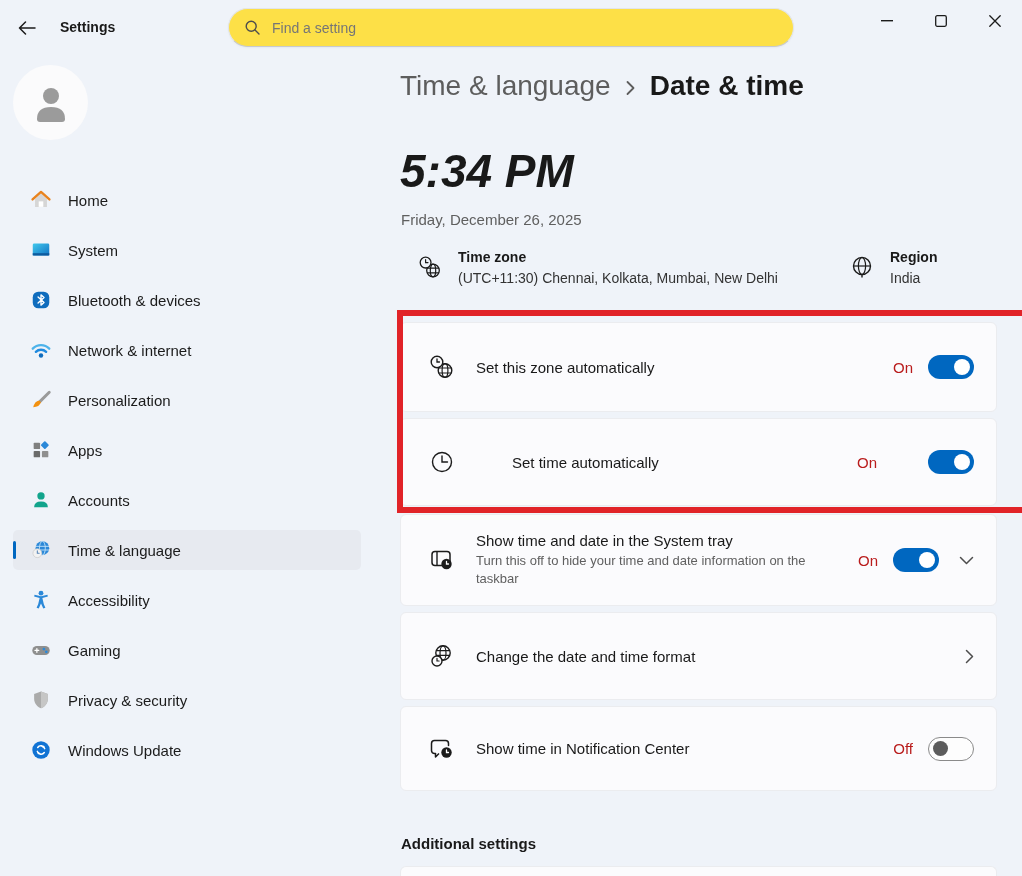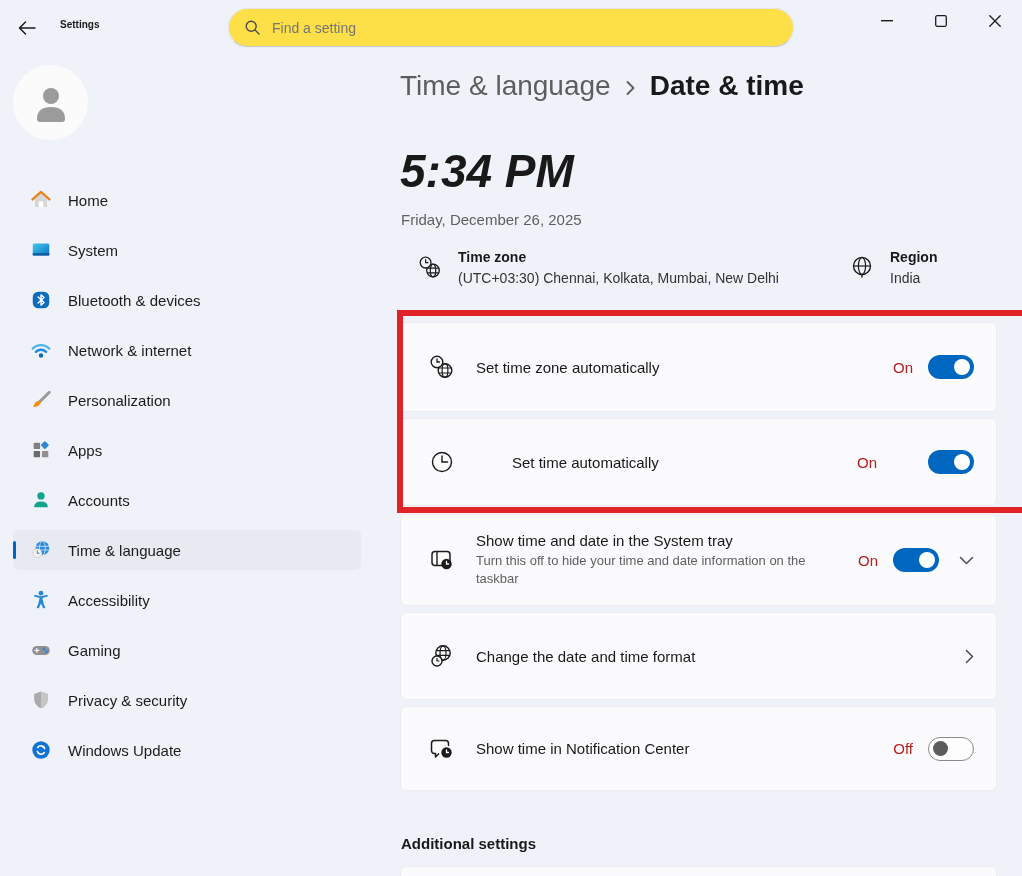--- a/index.html
+++ b/index.html
@@ -5,21 +5,21 @@
   * { margin:0; padding:0; box-sizing:border-box; }
   html,body { width:1022px; height:876px; overflow:hidden; }
   body {
     font-family:"Liberation Sans","DejaVu Sans",sans-serif;
     background:#eff3f9; color:#1b1b1b; position:relative;
   }
   
   .titlebar { position:absolute; top:0; left:0; width:100%; height:56px; }
   .back-btn { position:absolute; left:12px; top:15px; width:30px; height:26px;
     display:flex; align-items:center; justify-content:center; border-radius:4px; cursor:pointer; }
-  .app-title { position:absolute; left:60px; top:19px; font-size:10px; font-weight:700; color:#191919; }
+  .app-title { position:absolute; left:60px; top:19px; font-size:14px; font-weight:700; color:#191919; }
   .searchbox { position:absolute; left:228px; top:8px; width:566px; height:39px;
     background:#fde047; border:1px solid #e2e5ea; border-bottom:1px solid #c7cace;
     border-radius:20px; display:flex; align-items:center; padding:0 16px;
     box-shadow:0 1px 2px rgba(0,0,0,0.04); }
   .searchbox .placeholder { color:#767676; font-size:14px; margin-left:12px; }
   .win-controls { position:absolute; right:0; top:0; height:46px; display:flex; }
   .win-btn { width:54px; height:42px; display:flex; align-items:center; justify-content:center; cursor:pointer; }
   
   .avatar { position:absolute; left:13px; top:65px; width:75px; height:75px; border-radius:50%;
     background:#fbfbfc; display:flex; align-items:center; justify-content:center; }
@@ -264,21 +264,21 @@
   <div class="info-block info-tz">
     <svg class="info-icon" viewBox="0 0 26 26">
         <circle cx="16" cy="16.5" r="6.3" stroke="#1b1b1b" stroke-width="1.3" fill="none"></circle>
         <ellipse cx="16" cy="16.5" rx="2.7" ry="6.3" stroke="#1b1b1b" stroke-width="1.2" fill="none"></ellipse>
         <path d="M10 14.2 h12 M10 18.8 h12" stroke="#1b1b1b" stroke-width="1.2"></path>
         <circle cx="8.6" cy="8.6" r="5.4" fill="#eff3f9" stroke="#1b1b1b" stroke-width="1.3"></circle>
         <path d="M8.6 5.7 v2.9 h2.4" stroke="#1b1b1b" stroke-width="1.2" fill="none" stroke-linecap="round"></path>
       </svg>
     <div class="info-text">
       <div class="info-title">Time zone</div>
-      <div class="info-value">(UTC+03:30) Chennai, Kolkata, Mumbai, New Delhi</div>
+      <div class="info-value">(UTC+11:30) Chennai, Kolkata, Mumbai, New Delhi</div>
     </div>
   </div>
   <div class="info-block info-region">
     <svg class="info-icon" viewBox="0 0 26 26">
         <circle cx="13" cy="12" r="8.5" stroke="#1b1b1b" stroke-width="1.4" fill="none"></circle>
         <ellipse cx="13" cy="12" rx="3.6" ry="8.5" stroke="#1b1b1b" stroke-width="1.2" fill="none"></ellipse>
         <path d="M4.7 12 h16.6" stroke="#1b1b1b" stroke-width="1.2"></path>
         <path d="M13 20.5 v3" stroke="#1b1b1b" stroke-width="1.4"></path>
       </svg>
     <div class="info-text">
@@ -292,21 +292,21 @@
 
   <div class="card c1">
     <svg class="card-icon" viewBox="0 0 28 28">
         <circle cx="17" cy="17.5" r="6.8" stroke="#1b1b1b" stroke-width="1.4" fill="none"></circle>
         <ellipse cx="17" cy="17.5" rx="2.9" ry="6.8" stroke="#1b1b1b" stroke-width="1.2" fill="none"></ellipse>
         <path d="M10.5 15 h13 M10.5 20 h13" stroke="#1b1b1b" stroke-width="1.2"></path>
         <circle cx="9" cy="9" r="5.8" fill="#fbfbfd" stroke="#1b1b1b" stroke-width="1.4"></circle>
         <path d="M9 5.9 v3.1 h2.5" stroke="#1b1b1b" stroke-width="1.3" fill="none" stroke-linecap="round"></path>
       </svg>
     <div class="card-text">
-      <div class="card-title">Set time zone automatically</div>
+      <div class="card-title">Set this zone automatically</div>
     </div>
     <span class="state-label">On</span>
     <div class="toggle on">
         <span class="knob"></span>
       </div>
   </div>
 
   <div class="card c2">
     <svg class="card-icon" viewBox="0 0 28 28">
         <circle cx="14" cy="14" r="9.5" stroke="#1b1b1b" stroke-width="1.4" fill="none"></circle>

